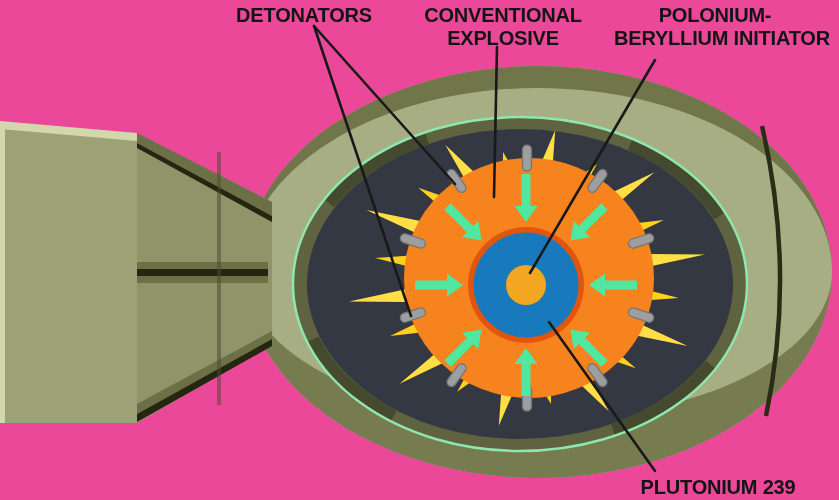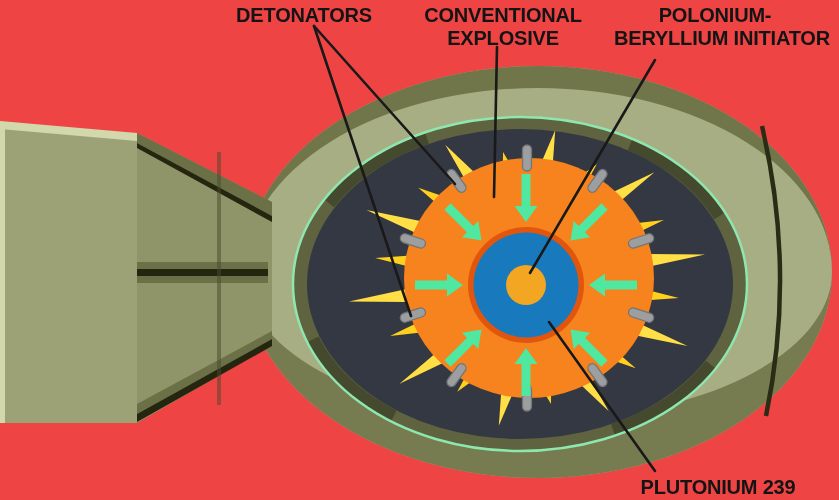--- a/index.html
+++ b/index.html
@@ -1,16 +1,16 @@
 <!DOCTYPE html>
 <html><head>
 <meta charset="utf-8">
 <style>
   html,body{margin:0;padding:0;background:#fff;}
-  .stage{position:relative;width:839px;height:500px;background:#ef4444;overflow:hidden;
+  .stage{position:relative;width:839px;height:500px;background:#ec4899;overflow:hidden;
          font-family:"Liberation Sans", sans-serif;}
   svg{display:block;}
   .label{font-family:"Liberation Sans", sans-serif;font-size:20px;font-weight:700;
          text-anchor:middle;letter-spacing:-0.2px;}
 </style>
 </head>
 <body>
 
 <div class="stage">
 <svg id="diagram" width="839" height="500" viewBox="0 0 839 500">

